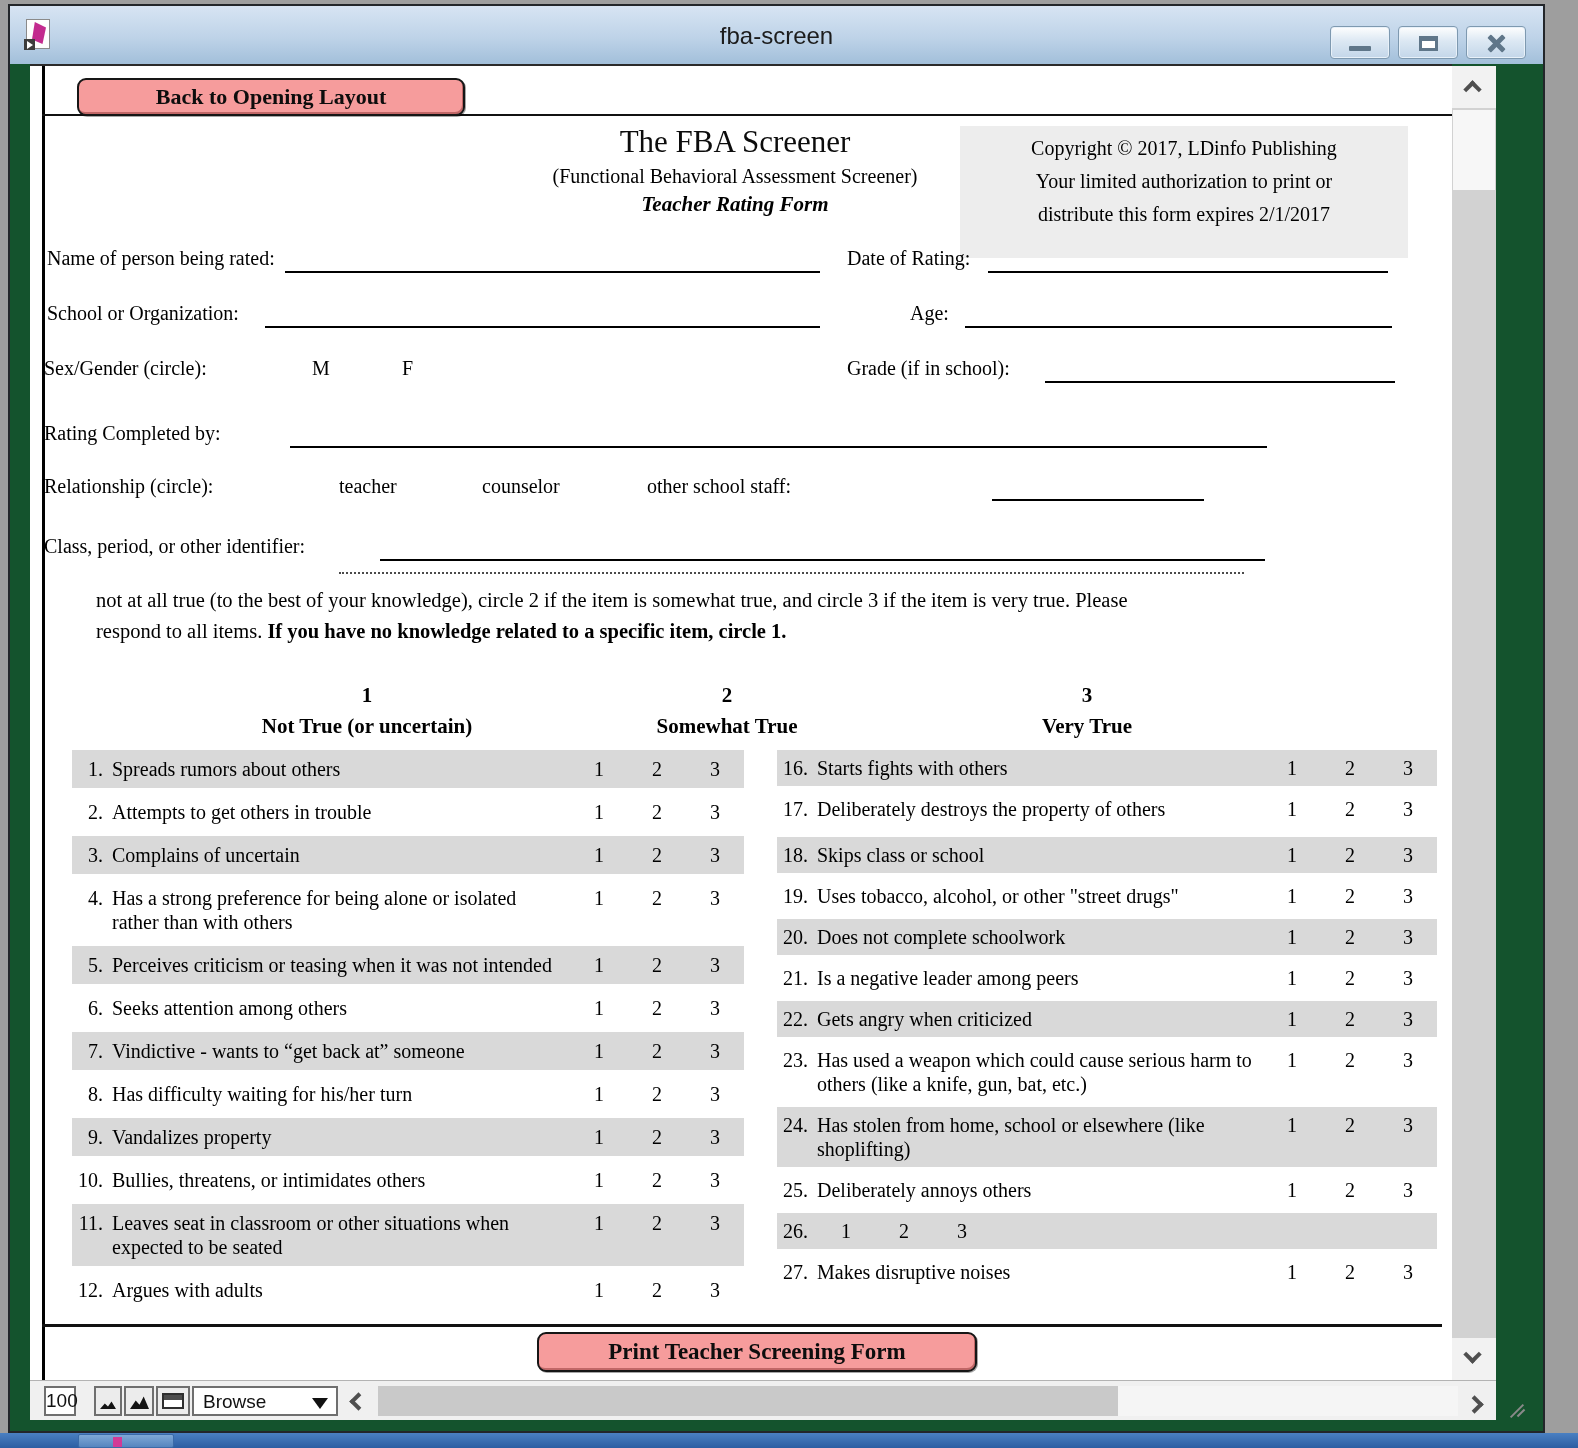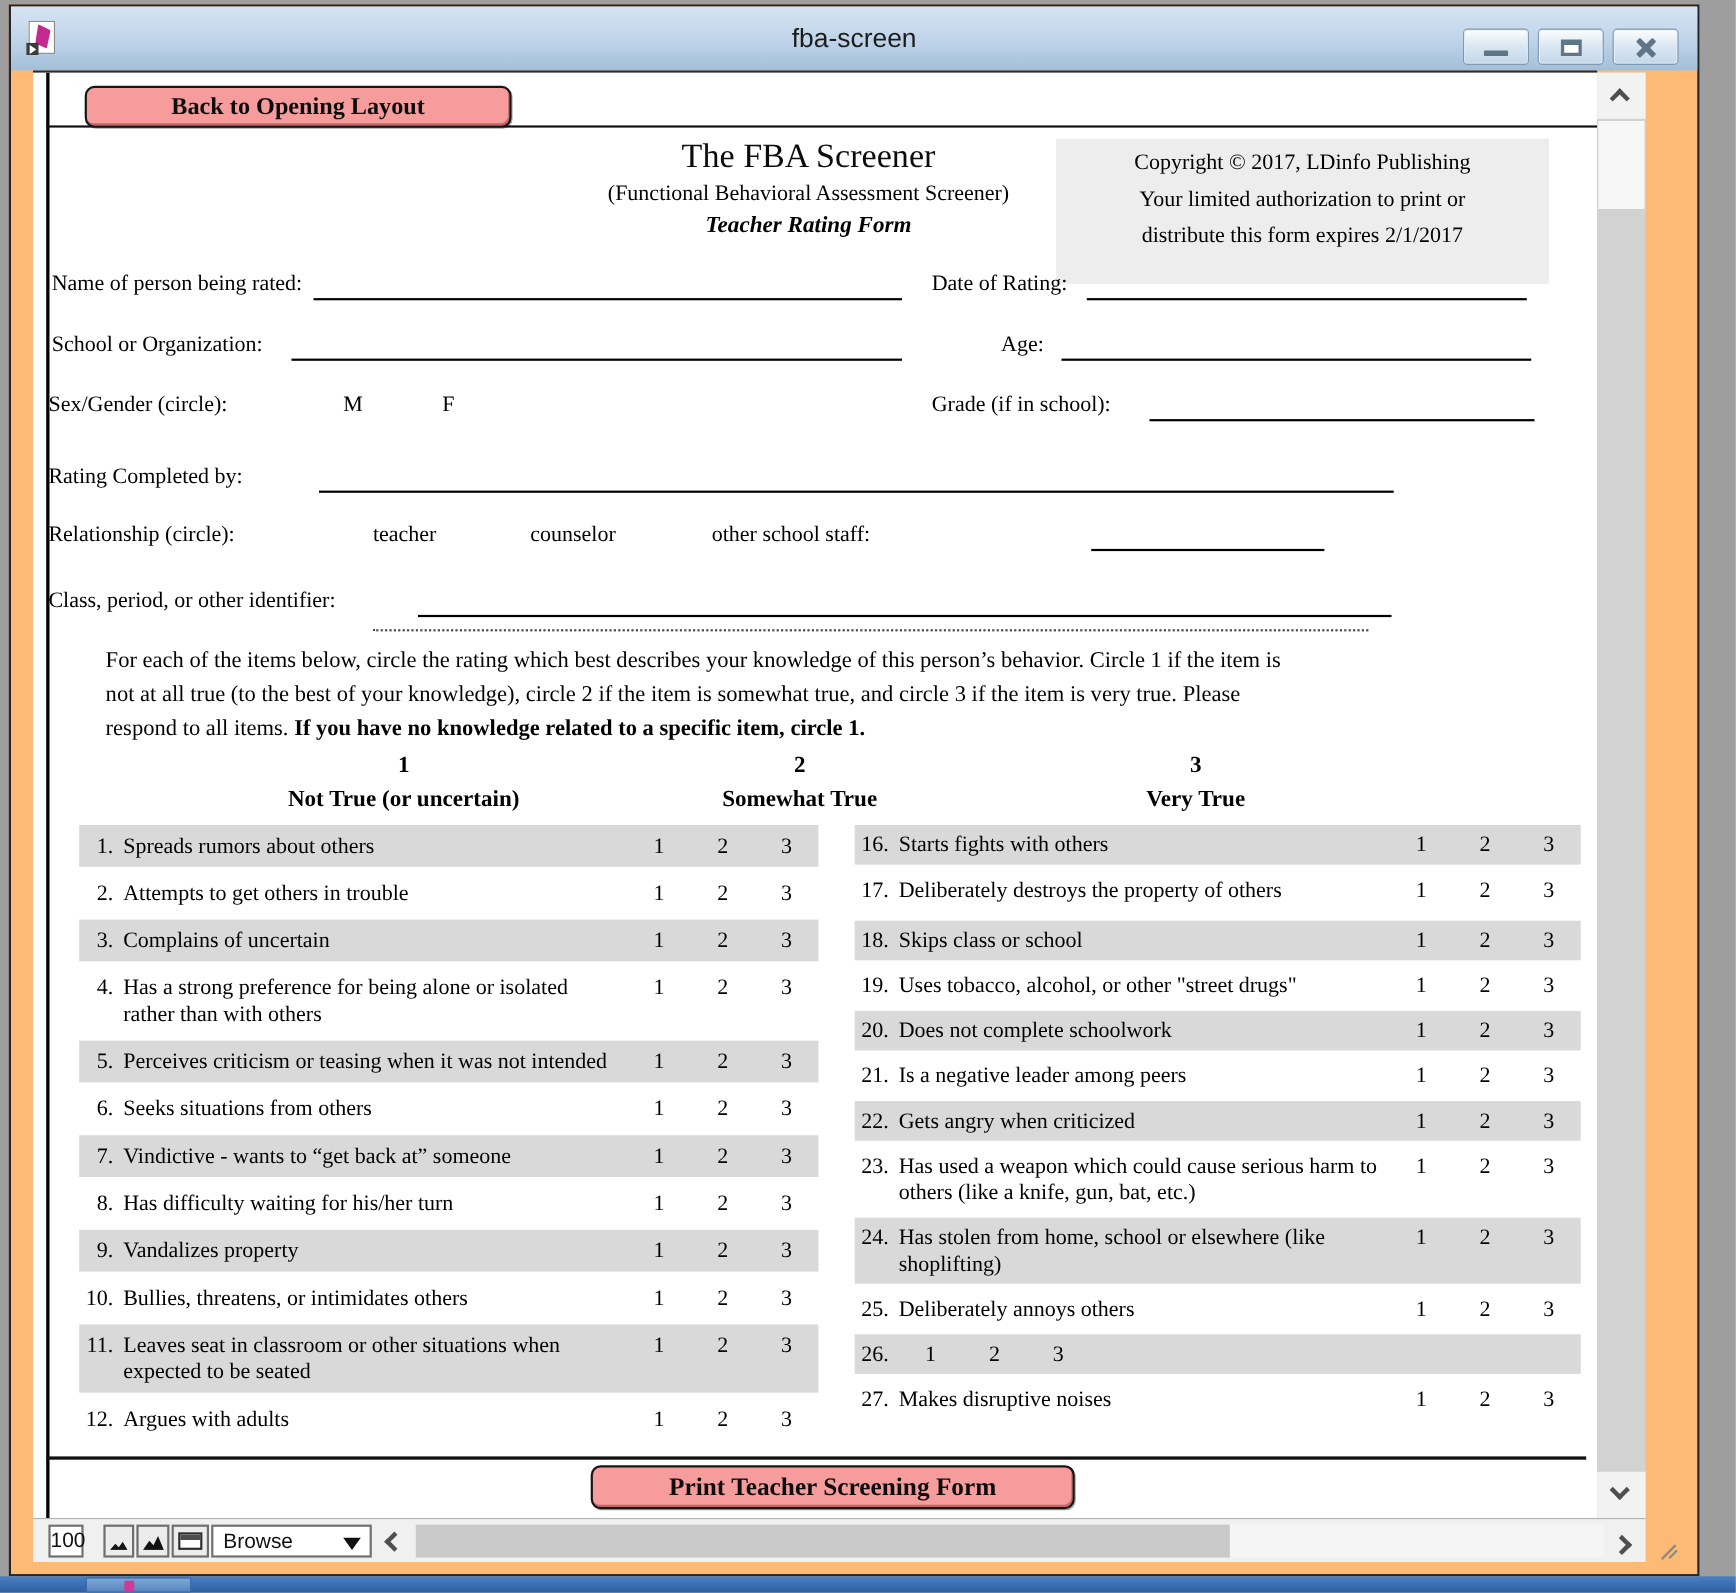--- a/index.html
+++ b/index.html
@@ -1,21 +1,21 @@
 <!DOCTYPE html>
 <html><head>
 <meta charset="utf-8">
 <style>
   * { box-sizing: border-box; margin: 0; padding: 0; }
   html,body { width:1578px; height:1448px; }
   body { background:#9e9e9e; position:relative; font-family:"Liberation Serif", serif; overflow:hidden; }
 
   
   .window { position:absolute; left:8px; top:4px; width:1537px; height:1429px;
-            background:#fdba74; border:2px solid #23262a; }
+            background:#14532d; border:2px solid #23262a; }
   .titlebar { position:absolute; left:0; top:0; right:0; height:58px;
               background:linear-gradient(#d7e4f3,#bed3e8 55%,#a2bfda);
               font-family:"Liberation Sans", sans-serif; }
   .win-title { position:absolute; left:0; right:0; top:16px; text-align:center;
                font-size:24px; color:#1c1c1c; }
   .win-icon { position:absolute; left:14px; top:11px; width:30px; height:36px; }
   .win-icon .page-shape { position:absolute; left:2px; top:2px; width:24px; height:30px;
         background:#fdfdfd; border:1px solid #8a8a8a; }
   .win-icon .pink-shape { position:absolute; left:8px; top:5px; width:14px; height:22px;
         background:#c22a8e; clip-path:polygon(20% 0,100% 25%,75% 100%,0 80%); }
@@ -200,21 +200,20 @@
     </div>
 
     <div class="frow" style="top:469px;">
       <span class="lbl" style="left:14px;">Class, period, or other identifier:</span>
       <span class="uline" style="left:350px; width:885px;"></span>
     </div>
 
     <div class="dotted-sep"></div>
 
     <div class="instr">
-      <div>For each of the items below, circle the rating which best describes your knowledge of this person’s behavior.  Circle 1 if the item is</div>
       <div>not at all true (to the best of your knowledge), circle 2 if the item is somewhat true, and circle 3 if the item is very true.  Please</div>
       <div><span>respond to all items.  </span><b>If you have no knowledge related to a specific item, circle 1.</b></div>
     </div>
 
     <div class="scale-num sc1">1</div>
     <div class="scale-num sc2">2</div>
     <div class="scale-num sc3">3</div>
     <div class="scale-lbl sc1">Not True (or uncertain)</div>
     <div class="scale-lbl sc2">Somewhat True</div>
     <div class="scale-lbl sc3">Very True</div>
@@ -250,21 +249,21 @@
         </div>
       <div class="row shade">
           <span class="num">5.</span>
           <span class="txt">Perceives criticism or teasing when it was not intended</span>
           <span class="rate">1</span>
           <span class="rate">2</span>
           <span class="rate">3</span>
         </div>
       <div class="row">
           <span class="num">6.</span>
-          <span class="txt">Seeks situations from others</span>
+          <span class="txt">Seeks attention among others</span>
           <span class="rate">1</span>
           <span class="rate">2</span>
           <span class="rate">3</span>
         </div>
       <div class="row shade">
           <span class="num">7.</span>
           <span class="txt">Vindictive - wants to “get back at” someone</span>
           <span class="rate">1</span>
           <span class="rate">2</span>
           <span class="rate">3</span>

